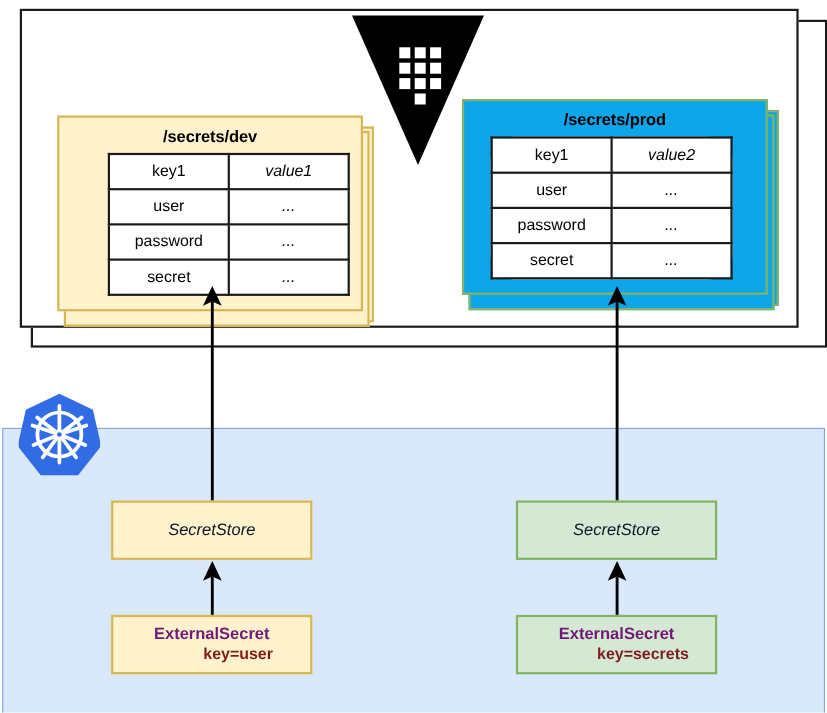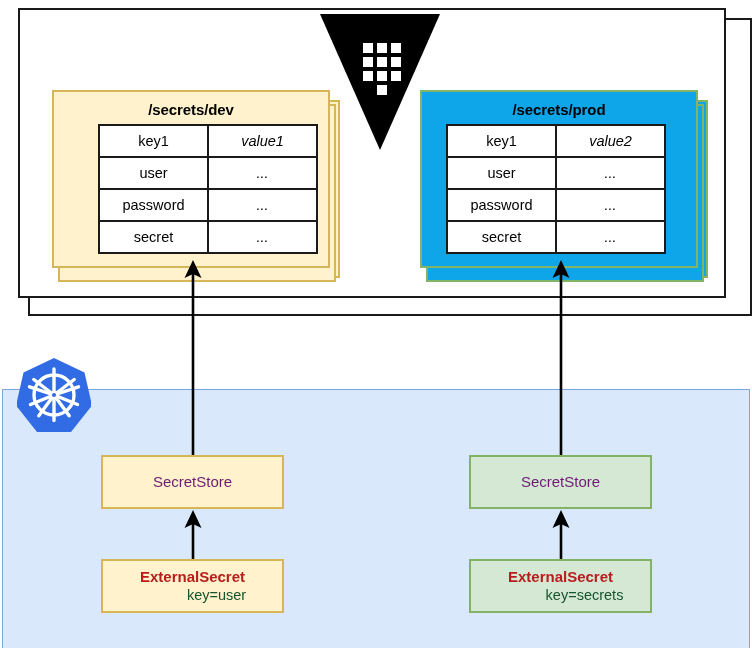--- a/index.html
+++ b/index.html
@@ -122,23 +122,23 @@
     flex-direction: column;
     align-items: center;
     justify-content: center;
     z-index: 10;
     text-align: center;
     line-height: 1.25;
   }
   .res-yellow { background: #fff2cc; border-color: #d6b656; }
   .res-green  { background: #d5e8d4; border-color: #82b366; }
 
-  .res-line-main   { font-size: 15px; color: #701a75; font-weight: normal; }
-  .res-line-strong { font-size: 15px; color: #b91c1c; font-weight: bold; }
-  .res-line-sub    { font-size: 14.5px; color: #14532d; font-weight: normal; margin-left: 48px; }
+  .res-line-main   { font-size: 15px; color: #0f172a; font-weight: normal; font-style: italic; }
+  .res-line-strong { font-size: 15px; color: #701a75; font-weight: bold; }
+  .res-line-sub    { font-size: 14.5px; color: #7f1d1d; font-weight: bold; margin-left: 48px; }
 
   
   .connector { position: absolute; z-index: 9; overflow: visible; }
 </style>
 </head>
 <body>
 
 <div id="canvas">
 
   <div class="abs k8s-region"></div>
@@ -157,21 +157,21 @@
         <rect x="59" y="45" width="10" height="10"></rect>
         <rect x="73" y="45" width="10" height="10"></rect>
         <rect x="45" y="59" width="10" height="10"></rect>
         <rect x="59" y="59" width="10" height="10"></rect>
         <rect x="73" y="59" width="10" height="10"></rect>
         <rect x="59" y="73" width="10" height="10"></rect>
       </g>
     </svg>
   </div>
 
-  <div class="abs card-stack card-yellow" style="left:52px; top:90px; width:290px; height:190px;padding-left:41px;">
+  <div class="abs card-stack card-yellow" style="left:52px; top:105px; width:290px; height:190px;padding-left:41px;">
     <div class="card-layer card-back-a" style="width:278px; height:178px;"></div>
     <div class="card-layer card-back-b" style="width:278px; height:178px;"></div>
     <div class="card-layer card-front" style="width:278px; height:178px;">
       <div class="card-title">/secrets/dev</div>
       <table class="kv-table" style="left:44px; top:32px;">
         <tbody>
           <tr>
             <td class="kv-col-k">key1</td>
             <td class="kv-col-v">value1</td>
           </tr>

